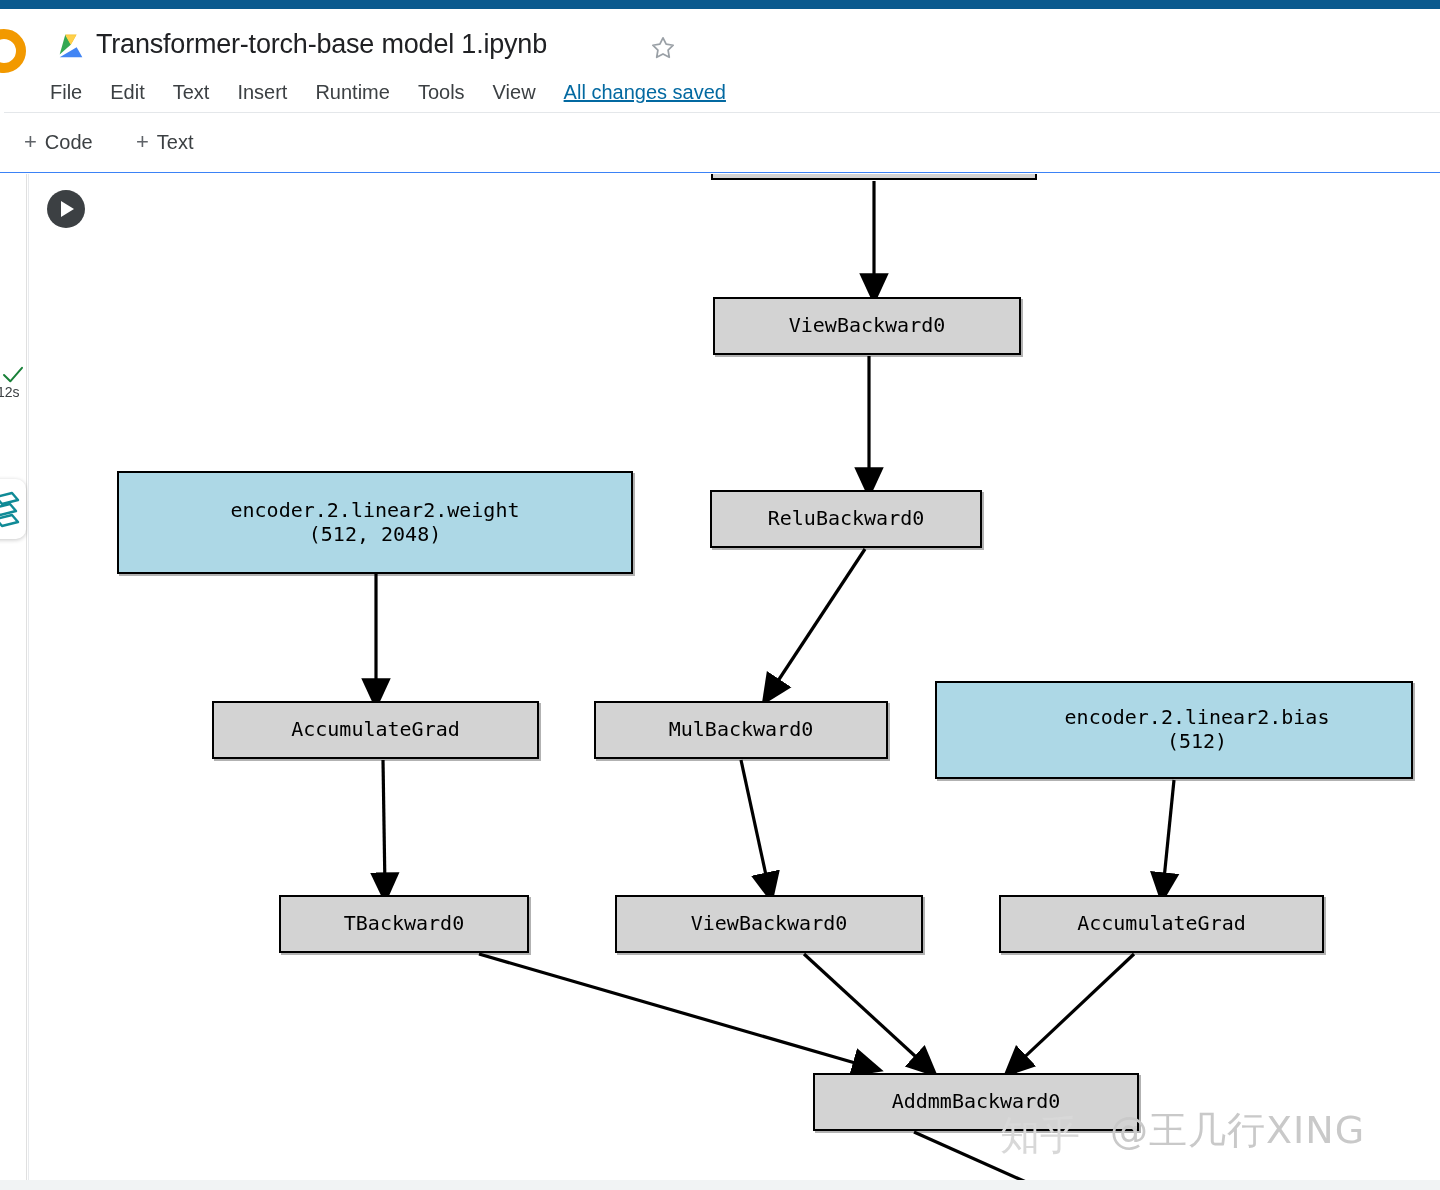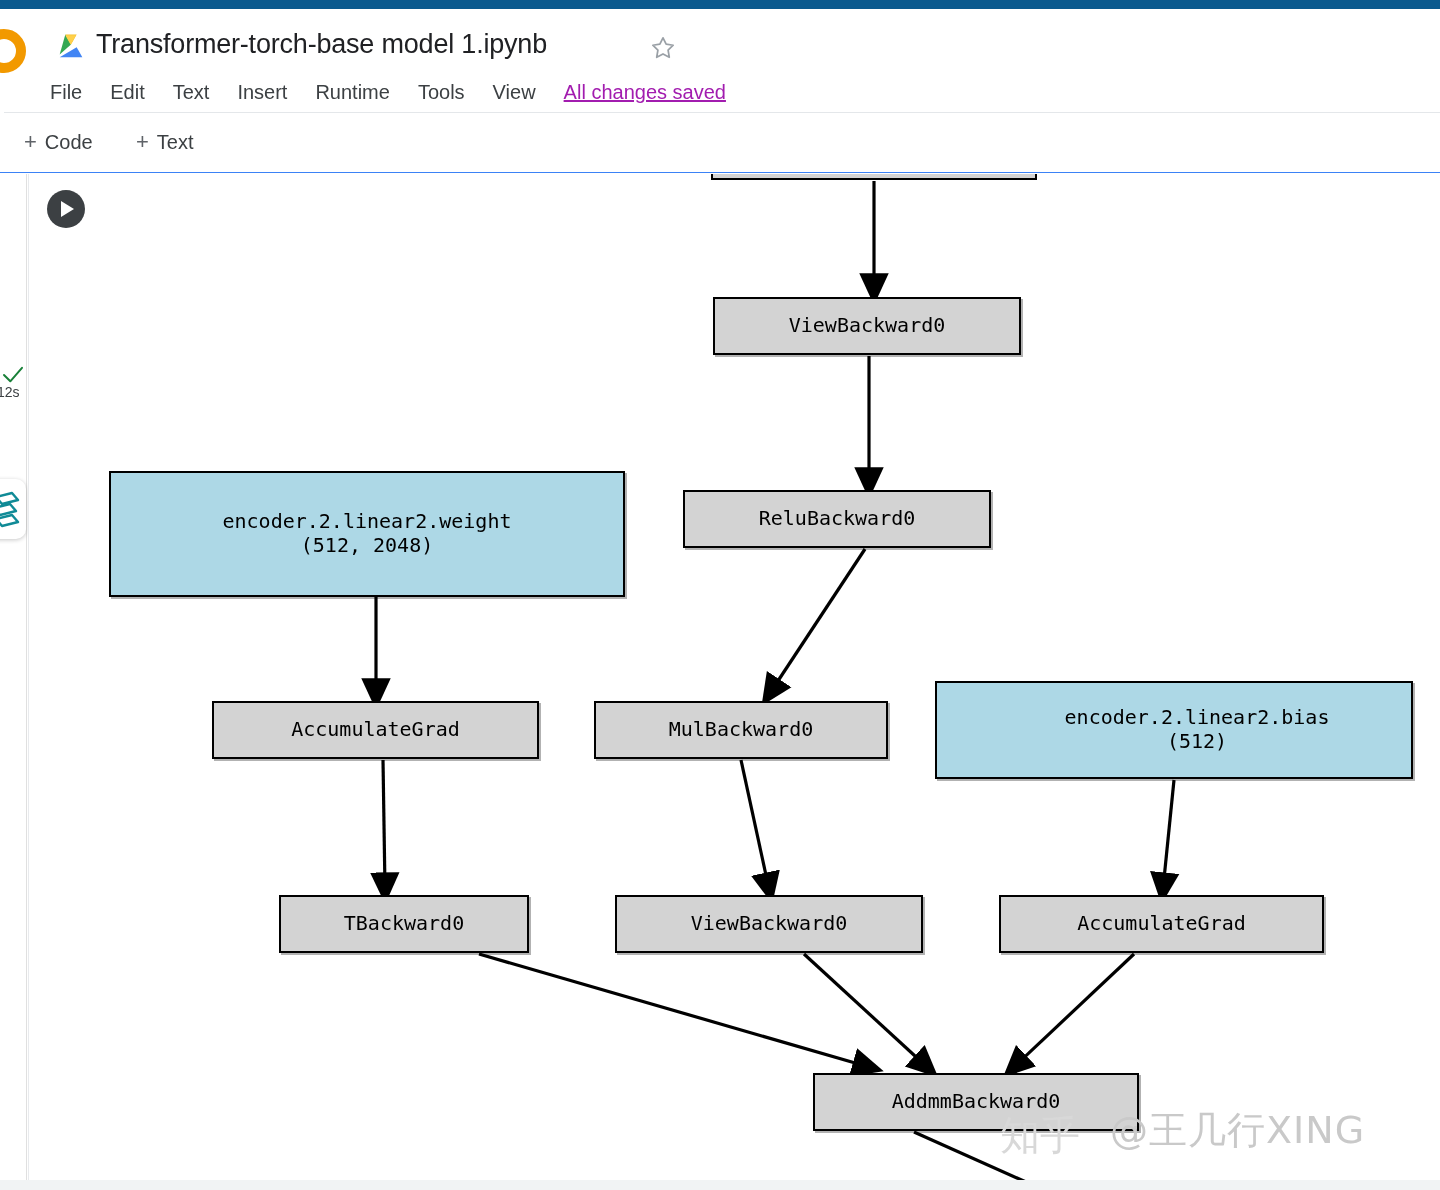--- a/index.html
+++ b/index.html
@@ -41,21 +41,21 @@
   .star-icon {
     position:absolute; left:646px; top:26px; width:26px; height:26px;
   }
   .menubar {
     position:absolute; left:46px; top:72px;
     display:flex; align-items:center; gap:28px;
     font-size:20px; color:#3c4043;
   }
   .menubar .mi { cursor:default; white-space:nowrap; }
   .saved-note {
-    text-decoration:underline; color:#a21caf; white-space:nowrap;
+    text-decoration:underline; color:#0369a1; white-space:nowrap;
   }
 
   
   .toolbar {
     position:absolute; left:0; top:113px; width:1440px; height:60px;
     background:#fff; border-bottom:1px solid #3b82f6;
   }
   .tb-btn {
     position:absolute; top:16px;
     font-size:20px; color:#3c4043; white-space:nowrap;
@@ -236,22 +236,22 @@
 
         <line x1="1105" y1="780" x2="985" y2="893"></line>
       </g>
 
       <line x1="885" y1="958" x2="1015" y2="1016" stroke="#000" stroke-width="3.2" fill="none"></line>
     </svg>
 
     <div id="graph-nodes">
         <div class="node-box partial" style="left: 682px; top: -46px; width: 326px; height: 52px;"></div>
         <div class="node-box" style="left: 684px; top: 123px; width: 308px; height: 58px;">ViewBackward0</div>
-        <div class="node-box" style="left: 654px; top: 316px; width: 308px; height: 58px;">ReluBackward0</div>
-        <div class="node-box param" style="left: 80px; top: 297px; width: 516px; height: 126px;">encoder.2.linear2.weight
+        <div class="node-box" style="left: 681px; top: 316px; width: 272px; height: 58px;">ReluBackward0</div>
+        <div class="node-box param" style="left: 88px; top: 297px; width: 516px; height: 103px;">encoder.2.linear2.weight
 (512, 2048)</div>
         <div class="node-box" style="left: 183px; top: 527px; width: 327px; height: 58px;">AccumulateGrad</div>
         <div class="node-box" style="left: 565px; top: 527px; width: 294px; height: 58px;">MulBackward0</div>
         <div class="node-box param" style="left: 906px; top: 507px; width: 478px; height: 98px; padding-left: 46px;">encoder.2.linear2.bias
 (512)</div>
         <div class="node-box" style="left: 234px; top: 721px; width: 250px; height: 58px; margin-left: 16px;">TBackward0</div>
         <div class="node-box" style="left: 586px; top: 721px; width: 308px; height: 58px;">ViewBackward0</div>
         <div class="node-box" style="left: 970px; top: 721px; width: 325px; height: 58px;">AccumulateGrad</div>
         <div class="node-box" style="left: 784px; top: 899px; width: 326px; height: 58px;">AddmmBackward0</div>
       </div>

